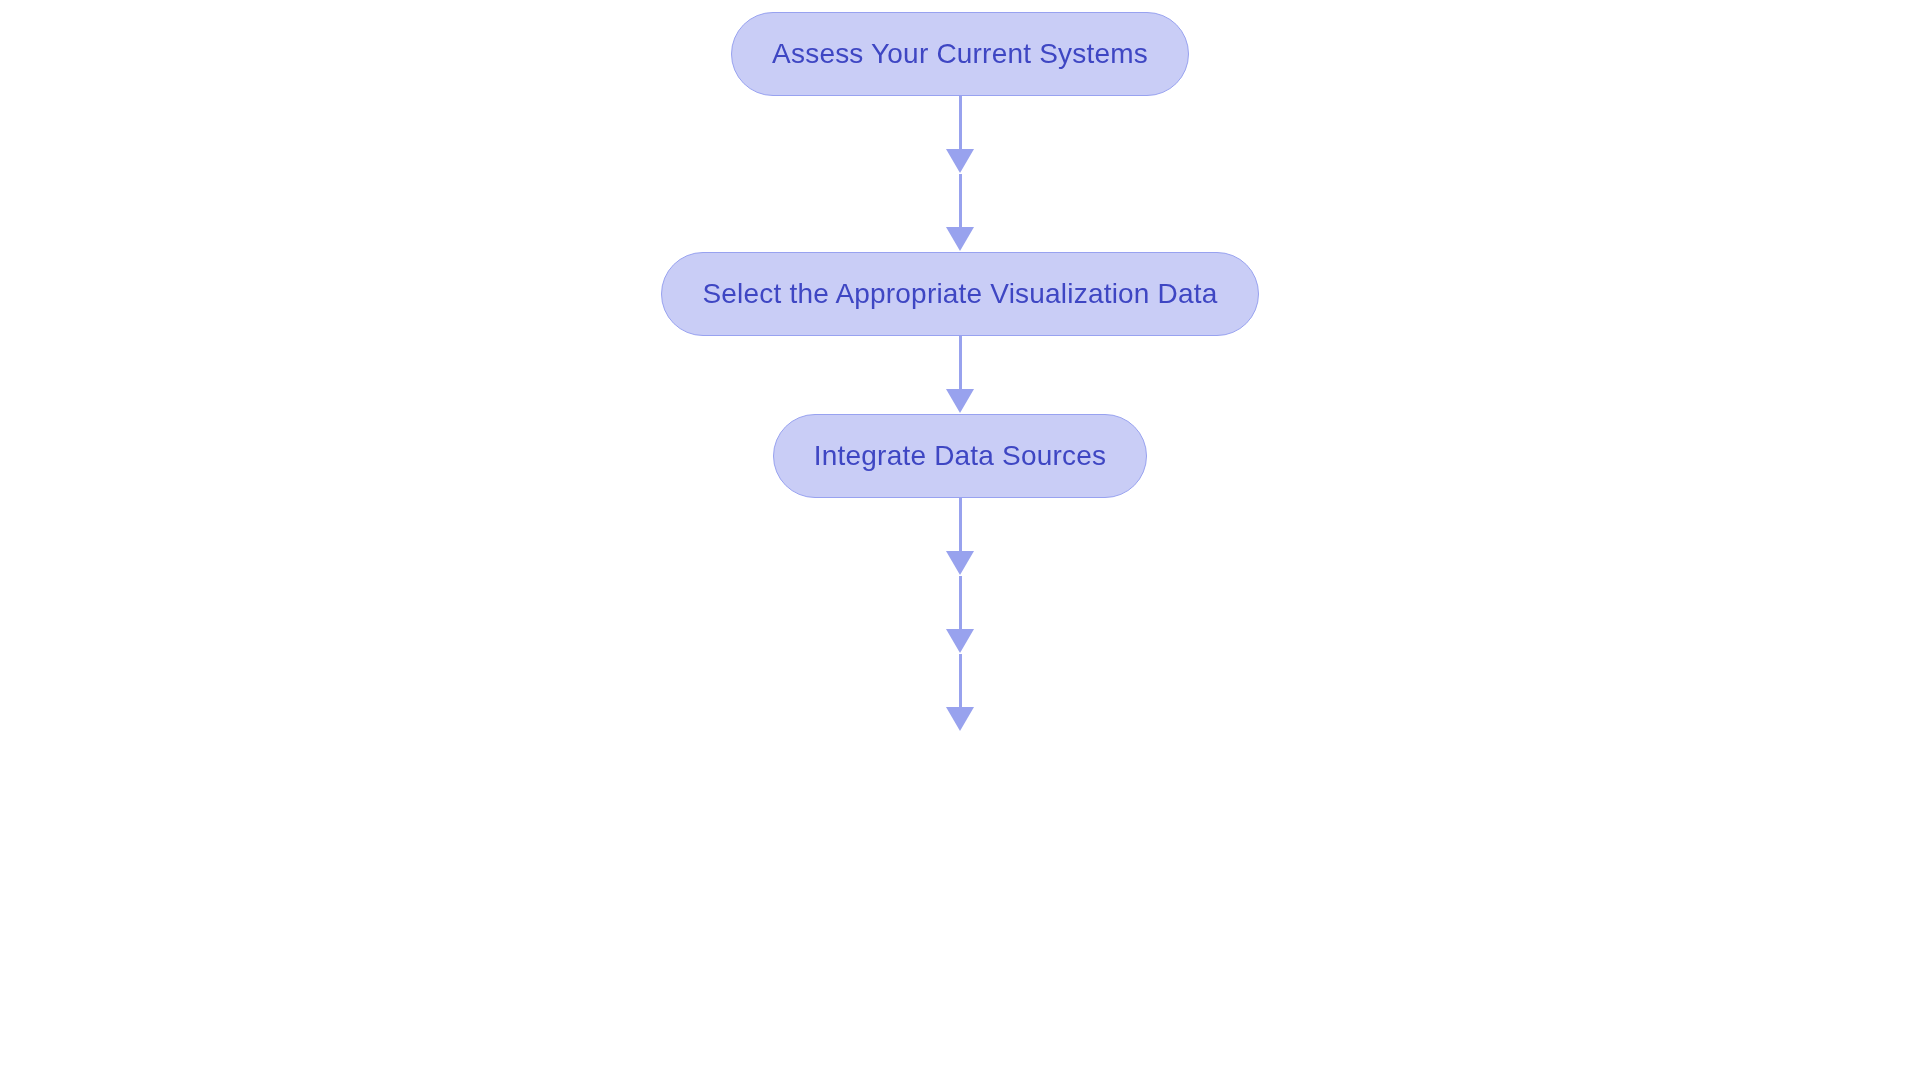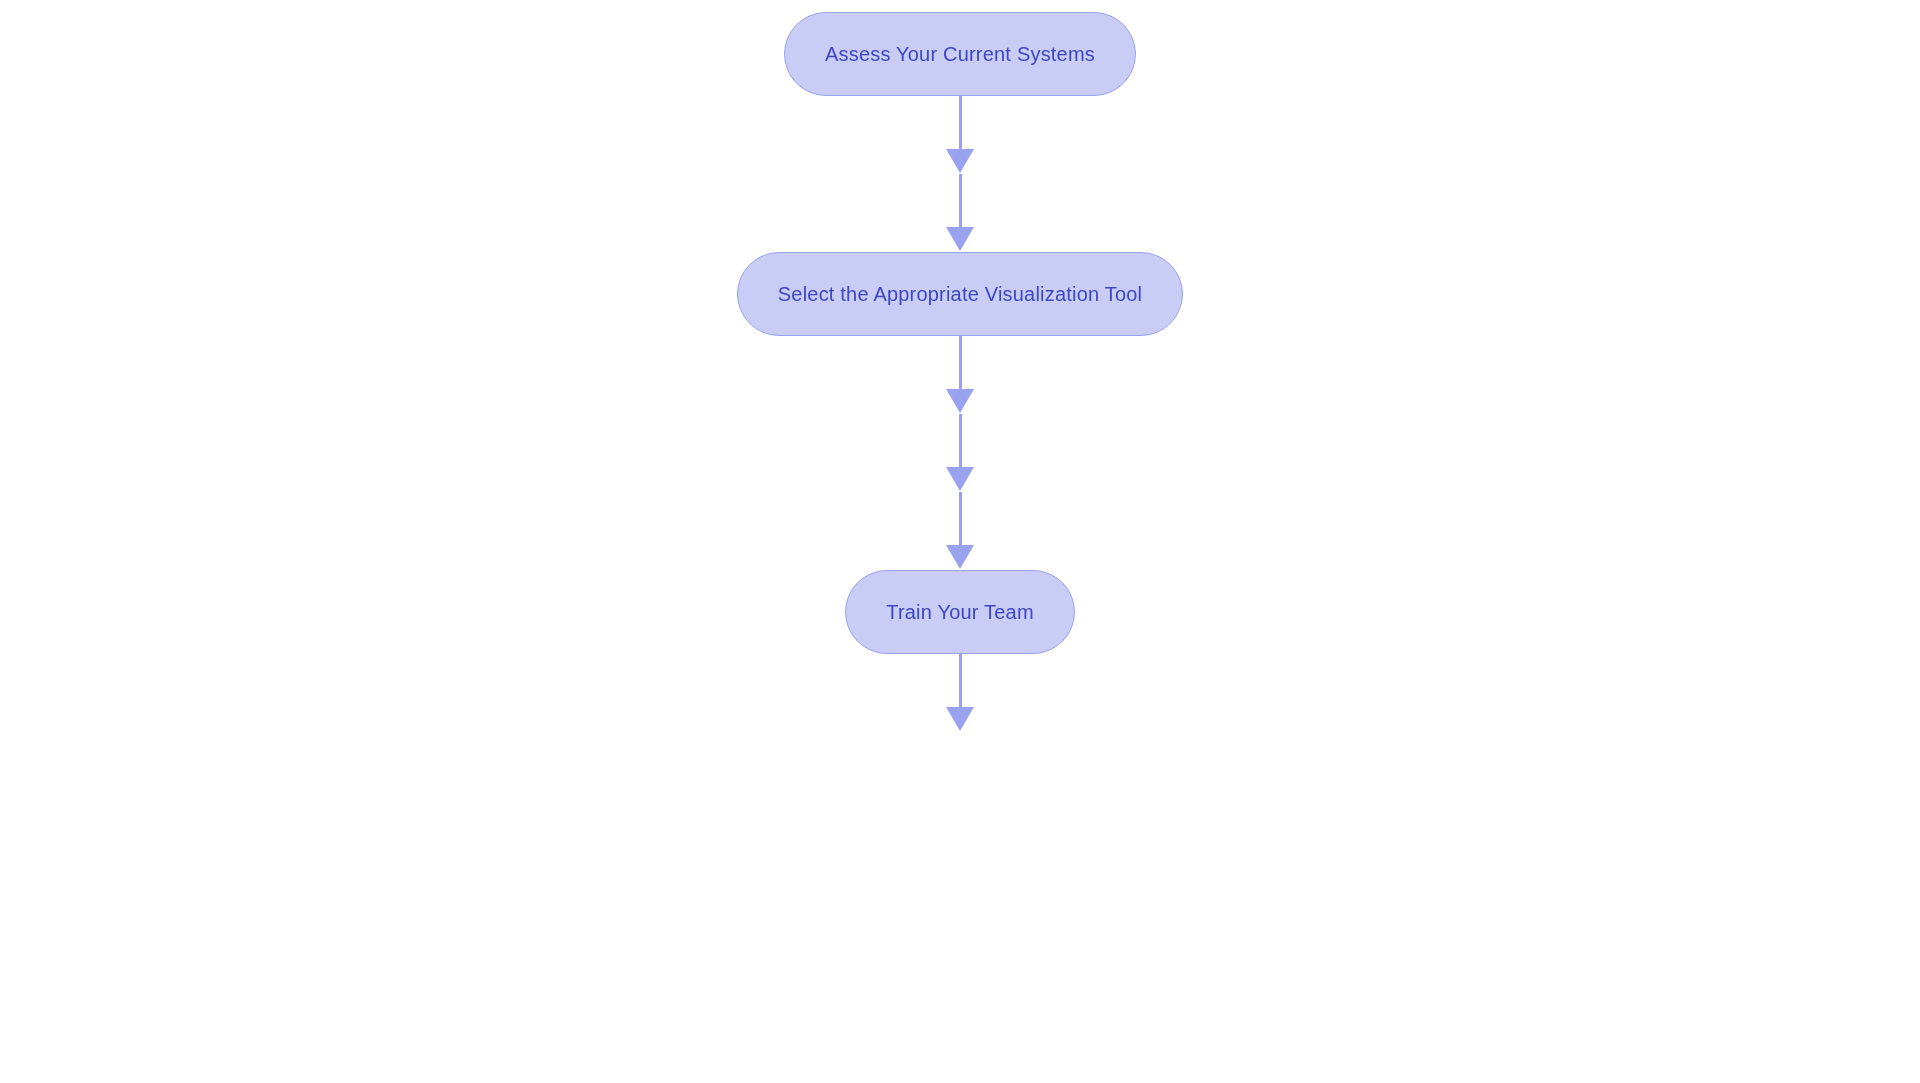--- a/index.html
+++ b/index.html
@@ -31,21 +31,21 @@
     height: 84px;
     min-height: 84px;
     border-radius: 42px;
     background: var(--node-fill);
     border: 1.5px solid var(--node-border);
     color: var(--node-text);
     display: flex;
     align-items: center;
     justify-content: center;
     padding: 0 40px;
-    font-size: 20px;
+    font-size: 28px;
     letter-spacing: 0.2px;
     white-space: nowrap;
   }
   .flow-arrow {
     height: 78px;
     min-height: 78px;
     display: flex;
     flex-direction: column;
     align-items: center;
     justify-content: flex-start;
@@ -78,43 +78,43 @@
     <div class="arrow-head"></div>
   </div>
 
 
   <div class="flow-arrow">
     <div class="arrow-stem"></div>
     <div class="arrow-head"></div>
   </div>
 
   <div class="flow-node">
-    <span>Select the Appropriate Visualization Tool</span>
+    <span>Select the Appropriate Visualization Data</span>
+  </div>
+
+  <div class="flow-arrow">
+    <div class="arrow-stem"></div>
+    <div class="arrow-head"></div>
+  </div>
+
+  <div class="flow-node">
+    <span>Integrate Data Sources</span>
   </div>
 
   <div class="flow-arrow">
     <div class="arrow-stem"></div>
     <div class="arrow-head"></div>
   </div>
 
 
   <div class="flow-arrow">
     <div class="arrow-stem"></div>
     <div class="arrow-head"></div>
   </div>
 
 
   <div class="flow-arrow">
     <div class="arrow-stem"></div>
     <div class="arrow-head"></div>
   </div>
 
-  <div class="flow-node">
-    <span>Train Your Team</span>
-  </div>
-
-  <div class="flow-arrow">
-    <div class="arrow-stem"></div>
-    <div class="arrow-head"></div>
-  </div>
-
 </div>
 </div>
 
 </body></html>

